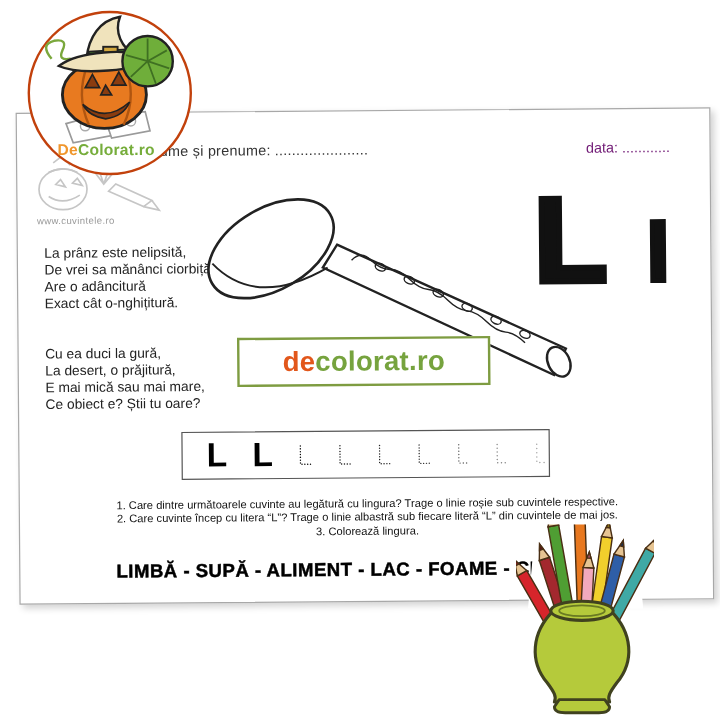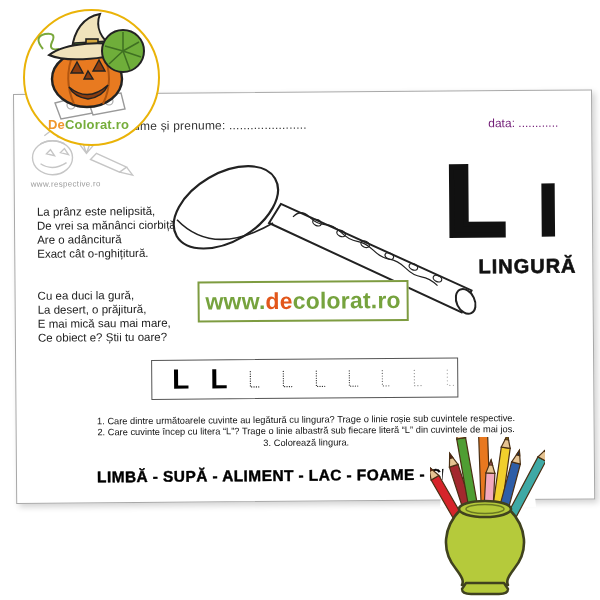--- a/index.html
+++ b/index.html
@@ -30,21 +30,21 @@
   .urlbox .g{color:#76a33e;} .urlbox .o{color:#e2571b;}
   .tracebox{position:absolute;left:135px;top:266px;width:307px;height:40px;border:1px solid #555;
         background:#fff;display:flex;align-items:center;gap:21px;padding-left:20px;}
   .tl{font-size:28px;font-weight:700;color:#000;line-height:28px;}
   .instr{position:absolute;left:0;top:322px;width:579px;text-align:center;
         font-size:9.3px;line-height:11.3px;color:#111;}
   .words{position:absolute;left:80px;top:374px;font-size:15.5px;font-weight:700;color:#000;
         letter-spacing:.4px;-webkit-text-stroke:.4px #000;white-space:nowrap;}
   
   .badge{position:absolute;left:23px;top:9px;width:137px;height:137px;border-radius:50%;
-        background:#fff;border:2px solid #eab308;z-index:3;}
+        background:#fff;border:2px solid #c2410c;z-index:3;}
   .badge-art{position:absolute;left:2px;top:0px;}
   .badge-text{position:absolute;left:0;right:6px;top:106px;text-align:center;
         font-size:13px;font-weight:700;letter-spacing:.2px;}
   .badge-text .o{color:#f0962c;} .badge-text .g{color:#76ad3b;}
   
   .cup-svg{position:absolute;left:430px;top:437px;z-index:5;}
 </style>
 </head>
 <body>
 
@@ -60,21 +60,21 @@
         <ellipse cx="28" cy="30" rx="20" ry="17"></ellipse>
         <path d="M16,16 Q28,10 40,16"></path>
         <path d="M20,8 l8,-6 l6,8"></path>
         <path d="M22,26 l8,2 l-4,-6 z M36,25 l8,2 l-4,-6 z"></path>
         <path d="M16,36 Q28,44 42,35"></path>
         <path d="M50,10 Q62,2 74,12 L62,26 Z M56,8 L62,26 M68,9 L62,26"></path>
         <path d="M72,26 L102,40 l-7,5 L66,32 Z"></path>
         <path d="M102,40 l6,8 l-13,-3"></path>
       </g>
     </svg>
-    <div class="wm-url">www.respective.ro</div>
+    <div class="wm-url">www.cuvintele.ro</div>
 
     <div class="poem s1">
       <div>La prânz este nelipsită,</div>
       <div>De vrei sa mănânci ciorbiță,</div>
       <div>Are o adâncitură</div>
       <div>Exact cât o-nghițitură.</div>
     </div>
     <div class="poem s2">
       <div>Cu ea duci la gură,</div>
       <div>La desert, o prăjitură,</div>
@@ -95,24 +95,22 @@
         <ellipse cx="258" cy="105" rx="4.5" ry="3" transform="rotate(25 258 105)"></ellipse>
         <ellipse cx="282" cy="117" rx="4.5" ry="3" transform="rotate(25 282 117)"></ellipse>
       </g>
 
       <ellipse cx="71" cy="44" rx="57" ry="34" transform="rotate(-30 71 44)" fill="#fff" stroke="#222" stroke-width="2.2"></ellipse>
       <path d="M22,56 Q58,94 118,60" fill="none" stroke="#222" stroke-width="1.6"></path>
     </svg>
 
     <div class="bigL">L</div>
     <div class="smallL">l</div>
-    <div class="word-label">LINGURĂ</div>
 
     <div class="urlbox">
-        <span class="g">www.</span>
         <span class="o">de</span>
         <span class="g">colorat.ro</span>
       </div>
 
     <div class="tracebox">
       <span class="tl">L</span>
       <span class="tl">L</span>
       <svg width="17" height="27" viewBox="0 0 17 27" style="opacity:.95">
           <path d="M3,2 V24 H15" fill="none" stroke="#000" stroke-width="1.7" stroke-dasharray="0.1 3.3" stroke-linecap="round"></path>
         </svg>

